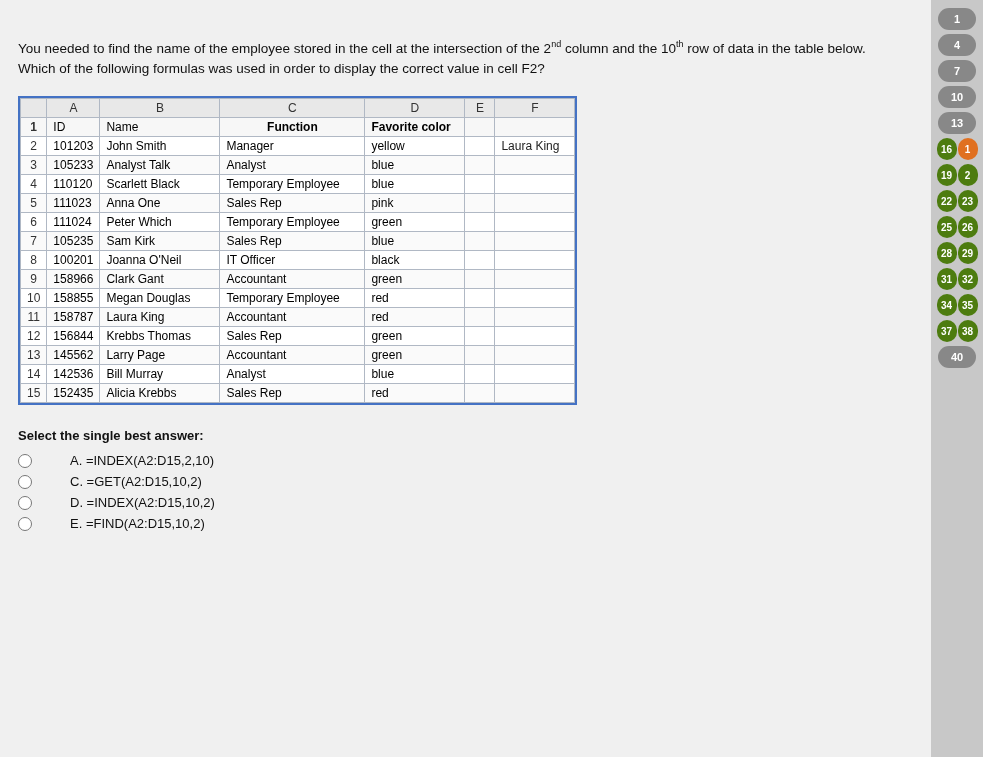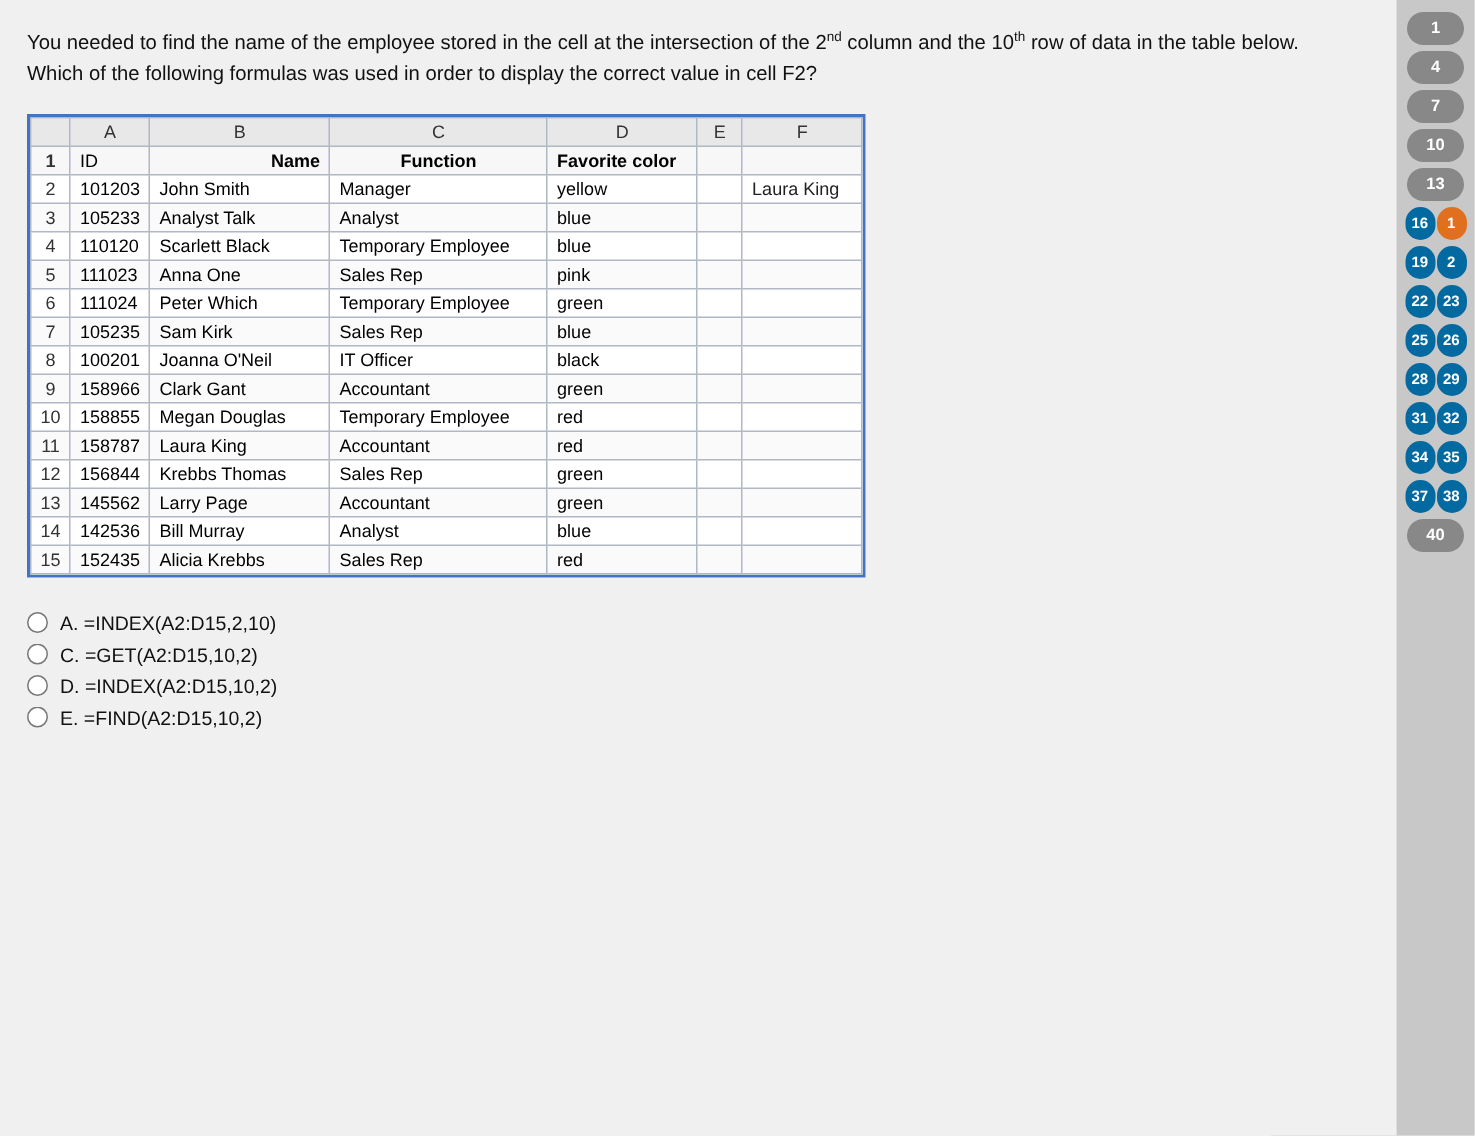--- a/index.html
+++ b/index.html
@@ -17,20 +17,21 @@
       background: #f0f0f0;
       padding: 18px 20px 18px 18px;
       position: relative;
     }
     .question-text {
       font-size: 13.5px;
       line-height: 1.55;
       color: #111;
       margin-bottom: 16px;
       max-width: 870px;
+      margin-top: 20px;
     }
     .question-text sup {
       font-size: 9px;
     }
     
     .spreadsheet-container {
       border: 2px solid #4472c4;
       display: inline-block;
       background: white;
       margin-bottom: 20px;
@@ -86,24 +87,25 @@
     }
     
     .select-label {
       font-weight: bold;
       font-size: 13px;
       margin-bottom: 10px;
       color: #111;
     }
     .answer-option {
       display: flex;
-      align-items: flex-start;
+      align-items: flex-end;
       margin-bottom: 6px;
       font-size: 13px;
       color: #111;
+      gap: 30px;
     }
     .answer-option input[type="radio"] {
       margin-right: 8px;
       width: 14px;
       height: 14px;
     }
     
     .right-sidebar {
       width: 52px;
       background: #c8c8c8;
@@ -130,21 +132,21 @@
       display: flex;
       flex-direction: row;
       gap: 1px;
       background: none;
       width: 44px;
     }
     .pair-item {
       width: 20px;
       height: 22px;
       border-radius: 11px;
-      background: #0369a1;
+      background: #4d7c0f;
       color: white;
       font-size: 10px;
       display: flex;
       align-items: center;
       justify-content: center;
       cursor: pointer;
     }
   </style>
 </head>
 <body>
@@ -166,21 +168,21 @@
           <th class="col-header col-header-c">C</th>
           <th class="col-header col-header-d">D</th>
           <th class="col-header col-header-e">E</th>
           <th class="col-header col-header-f">F</th>
         </tr>
       </thead>
       <tbody id="spreadsheet-body">
       <tr class="header-row">
             <td class="row-num">1</td>
             <td style="font-weight: normal;">ID</td>
-            <td style="font-weight: bold; text-align: right;">Name</td>
+            <td style="font-weight: normal;">Name</td>
             <td style="font-weight: bold; text-align: center;">Function</td>
             <td style="font-weight: bold;">Favorite color</td>
             <td style="font-weight: bold;"></td>
             <td style="font-weight: bold;"></td>
           </tr>
           <tr class="data-row">
             <td class="row-num">2</td>
             <td>101203</td>
             <td>John Smith</td>
             <td>Manager</td>
@@ -302,20 +304,21 @@
             <td>Alicia Krebbs</td>
             <td>Sales Rep</td>
             <td>red</td>
             <td></td>
             <td></td>
           </tr>
         </tbody>
     </table>
   </div>
 
+  <div class="select-label">Select the single best answer:</div>
   <div id="answers-container">
       <div class="answer-option">
         <input type="radio" name="answer" value="A" style="">
         <span>A. =INDEX(A2:D15,2,10)</span>
       </div>
       <div class="answer-option">
         <input type="radio" name="answer" value="C" style="">
         <span>C. =GET(A2:D15,10,2)</span>
       </div>
       <div class="answer-option">

